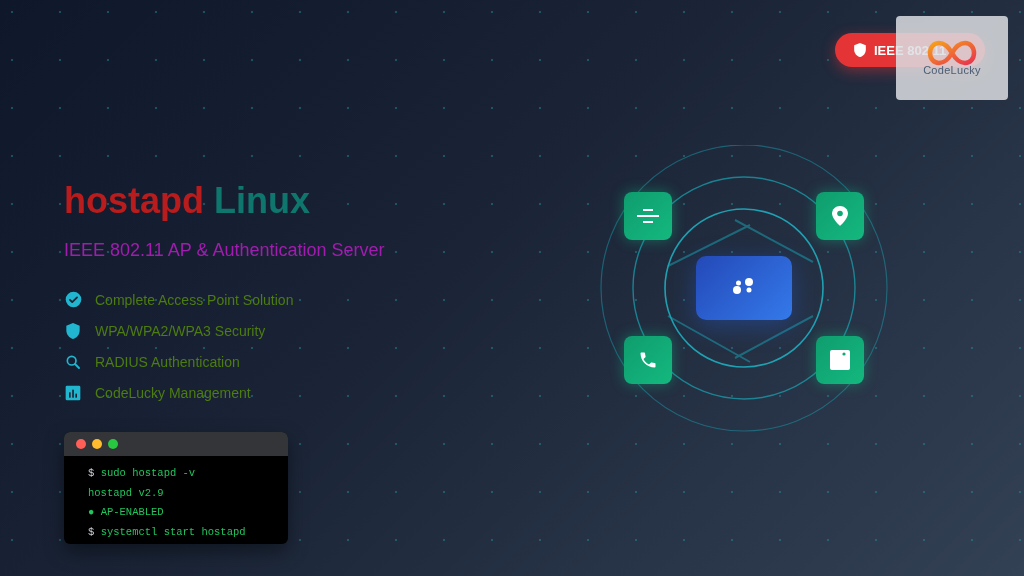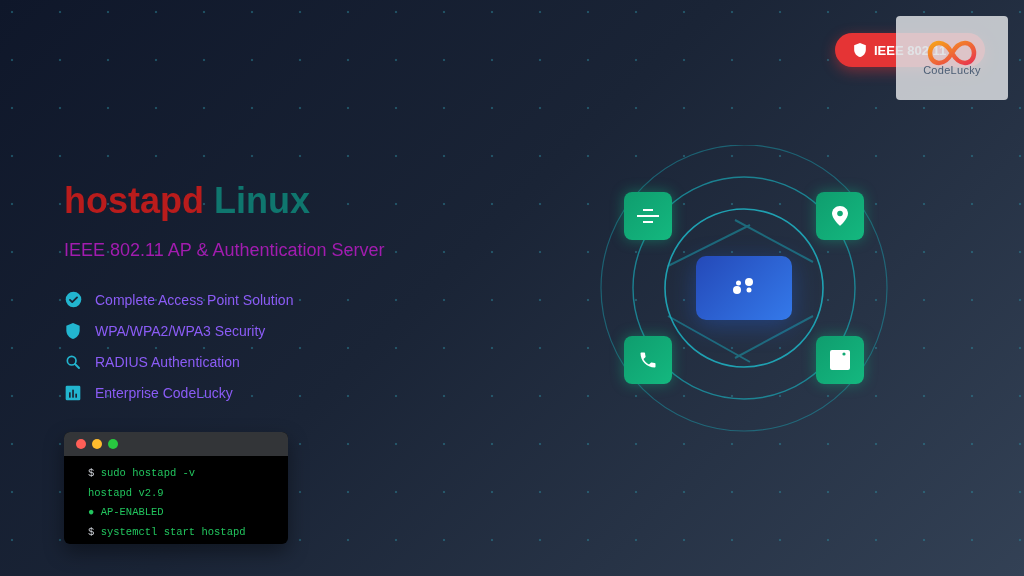--- a/index.html
+++ b/index.html
@@ -22,21 +22,21 @@
   }
   .title .t1 { color: #b91c1c; }
   .title .t2 { color: #0f766e; }
   .subtitle {
     position: absolute; left: 64px; top: 240px;
     font-size: 18px; color: #a21caf;
   }
   .features { position: absolute; left: 64px; top: 284px; list-style: none; }
   .features li {
     display: flex; align-items: center; height: 31px;
-    font-size: 14px; color: #8b5cf6;
+    font-size: 14px; color: #4d7c0f;
   }
   .features li .ic { width: 18px; height: 18px; margin-right: 13px; display: flex; align-items: center; justify-content: center; }
   .terminal {
     position: absolute; left: 64px; top: 432px; width: 224px; height: 112px;
     background: #000; border-radius: 6px; overflow: hidden;
     box-shadow: 0 8px 20px rgba(0,0,0,0.4);
   }
   .term-bar { height: 24px; background: #333538; display: flex; align-items: center; padding-left: 12px; gap: 6px; }
   .term-bar span { width: 10px; height: 10px; border-radius: 50%; display: inline-block; }
   .term-body { padding: 8px 24px; font-family: "Liberation Mono", monospace; font-size: 10.5px; color: #22c55e; }
@@ -110,21 +110,21 @@
   </li>
   <li>
     <span class="ic">
       <svg width="16" height="16" viewBox="0 0 24 24">
           <rect x="1" y="1" width="22" height="22" rx="2" fill="#22b5cf"></rect>
           <rect x="6" y="11" width="2.5" height="8" fill="#1b2435"></rect>
           <rect x="10.8" y="7" width="2.5" height="12" fill="#1b2435"></rect>
           <rect x="15.5" y="13" width="2.5" height="6" fill="#1b2435"></rect>
         </svg>
     </span>
-    <span>Enterprise CodeLucky</span>
+    <span>CodeLucky Management</span>
   </li>
 </ul>
 
 <div class="terminal">
   <div class="term-bar">
     <span style="background:#ff5f57"></span>
     <span style="background:#febc2e"></span>
     <span style="background:#28c840"></span>
   </div>
   <div class="term-body">

